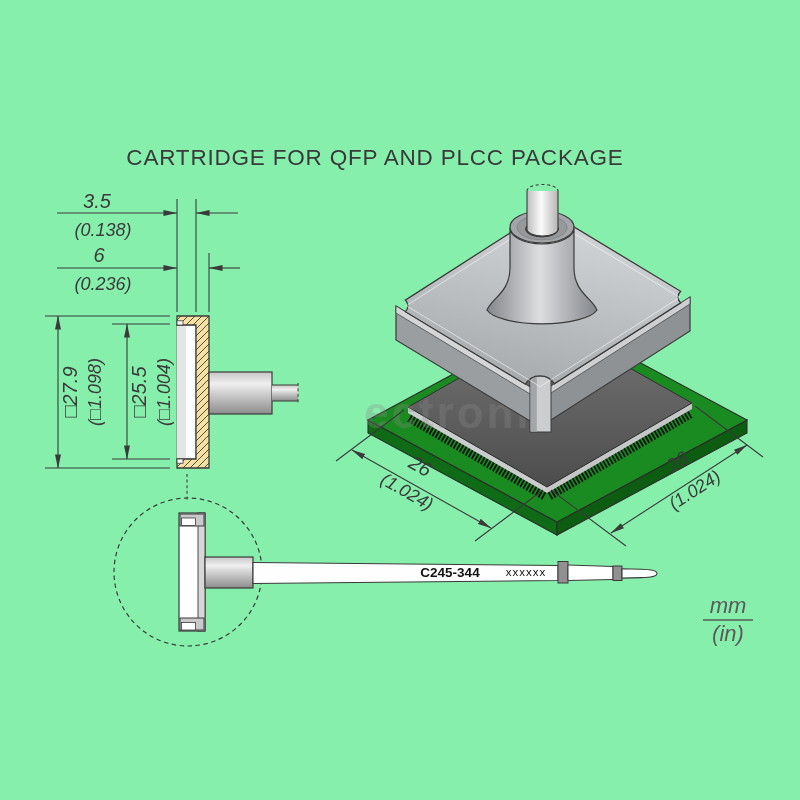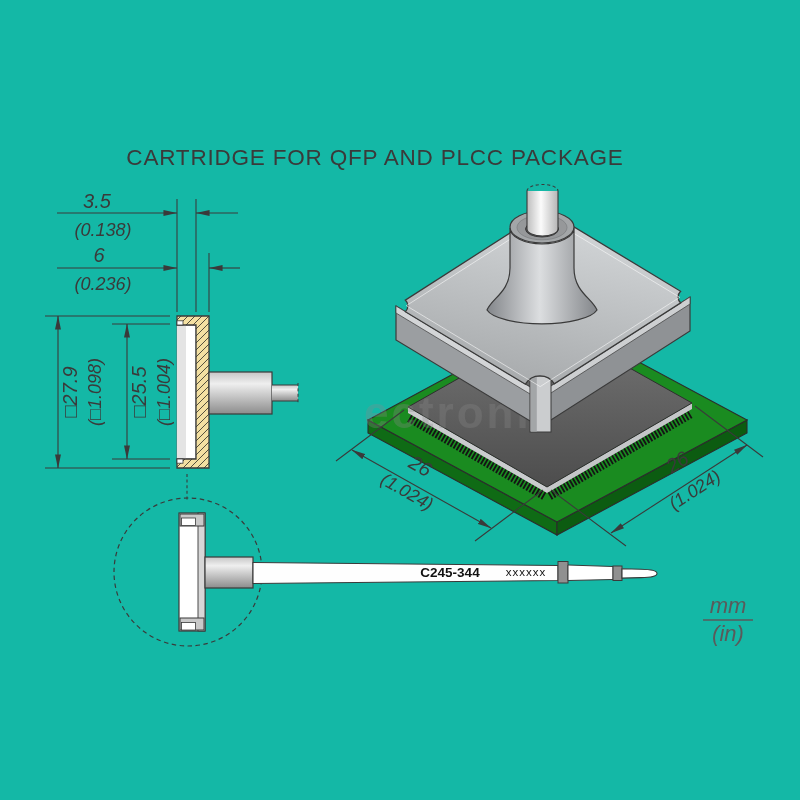--- a/index.html
+++ b/index.html
@@ -1,16 +1,16 @@
 <!DOCTYPE html>
 <html><head>
 <meta charset="utf-8">
 <style>
   html,body{margin:0;padding:0;background:#ffffff;}
-  .stage{width:800px;height:800px;position:relative;background:#14b8a6;overflow:hidden;
+  .stage{width:800px;height:800px;position:relative;background:#86efac;overflow:hidden;
          font-family:"Liberation Sans","DejaVu Sans",sans-serif;}
   svg{display:block;}
   text{fill:#3a3a3a;}
   .t-title{font-size:22.5px;letter-spacing:0.8px;}
   .t-dim{font-size:20px;font-style:italic;}
   .t-dim-s{font-size:18px;font-style:italic;}
   .t-units{font-size:22px;font-style:italic;fill:#5a5a5a;}
   .t-model{font-size:13.5px;font-weight:600;fill:#111;}
   .t-marking{font-size:11.5px;fill:#111;letter-spacing:1px;}
   .t-watermark{font-size:44px;font-weight:bold;fill:#8a8a8a;opacity:0.30;letter-spacing:3px;}

